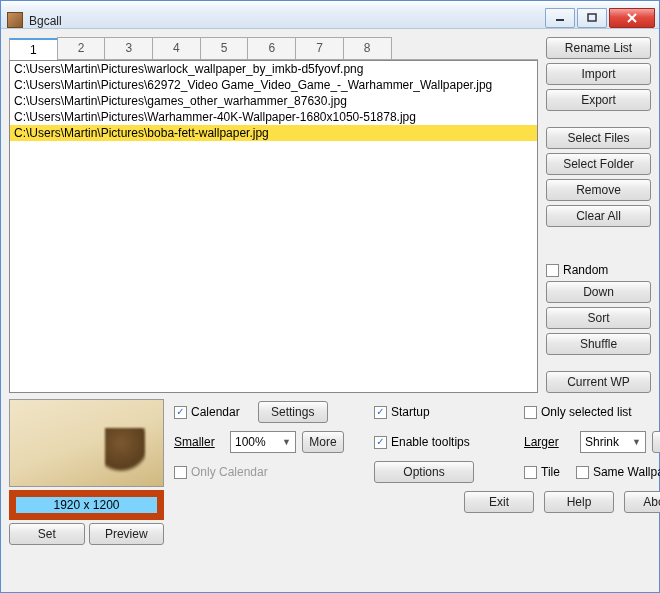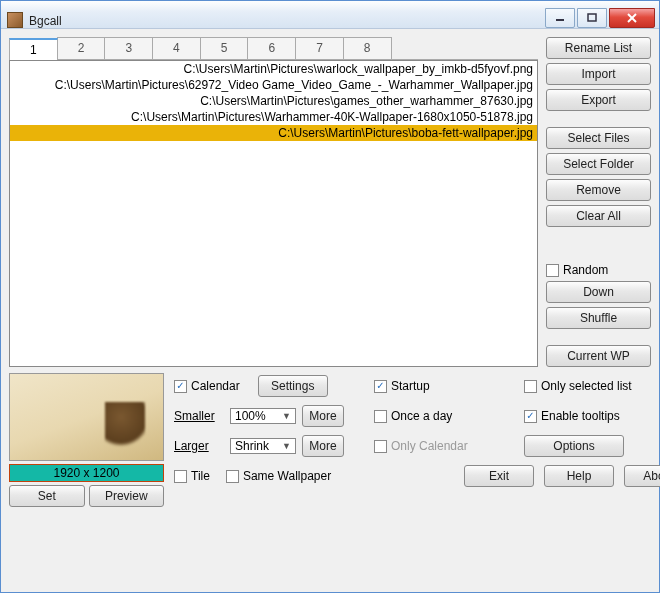--- a/index.html
+++ b/index.html
@@ -17,45 +17,45 @@
 .client { flex: 1; padding: 8px; display: flex; flex-direction: column; gap: 6px; }
 
 .toprow { display: flex; gap: 8px; }
 .leftcol { flex: 1; display: flex; flex-direction: column; }
 .rightcol { width: 105px; display: flex; flex-direction: column; gap: 4px; }
 
 .tabs { display: flex; border-bottom: 1px solid #aaa; margin-bottom: 0; }
 .tab { padding: 3px 20px; border: 1px solid #aaa; border-bottom: none; background: #f4f4f4; margin-right: -1px; cursor: pointer; color: #555; }
 .tab.active { background: #fff; border-top: 2px solid #5aa0e0; position: relative; top: 1px; color: #000; }
 
-.listbox { flex: 1; height: 370px; border: 1px solid #888; background: #fff; overflow: auto; text-align: right; }
+.listbox { flex: 1; height: 370px; border: 1px solid #888; background: #fff; overflow: auto; }
 .listitem { padding: 1px 4px; white-space: nowrap; cursor: pointer; }
-.listitem.selected { background: #eab308; }
+.listitem.selected { background: #fde047; }
 
 .btn { height: 22px; border: 1px solid #8a8a8a; border-radius: 3px; background: linear-gradient(#fdfdfd,#e8e8e8 45%,#dcdcdc); cursor: pointer; padding: 0 6px; display: flex; align-items: center; justify-content: center; color: #222; }
 .rightcol .btn { width: 100%; padding-left: 6px; }
 .spacer-sm { height: 8px; }
 .spacer-md { height: 28px; }
 
 .check { display: flex; align-items: center; gap: 4px; cursor: pointer; }
 .cb { width: 13px; height: 13px; border: 1px solid #888; background: #fff; display: inline-flex; align-items: center; justify-content: center; font-size: 10px; color: #2a70c0; }
 .cb.checked::after { content: "✓"; line-height: 1; }
 
 .bottom { display: flex; gap: 10px; }
 .preview-col { width: 155px; display: flex; flex-direction: column; gap: 3px; }
 .preview-img { width: 155px; height: 88px; border: 1px solid #999; background: linear-gradient(160deg,#f0e5c8 0%,#e8d8b0 50%,#d0b880 100%); position: relative; overflow:hidden; }
 .preview-img::after { content:""; position:absolute; right:18px; bottom:8px; width:40px; height:50px; background: radial-gradient(circle at 40% 30%, #7a5830 0%, #5c3f1e 60%, transparent 70%); filter: blur(1px); }
-.preview-res { text-align: center; border: 1px solid #c2410c; background: #14b8a6; padding: 1px; }
+.preview-res { text-align: center; border: 7px solid #c2410c; background: #7dd3fc; padding: 1px; }
 .preview-btns { display: flex; gap: 4px; }
 .preview-btns .btn { flex: 1; }
 
 .optgrid { flex: 1; display: grid; grid-template-columns: 190px 140px 170px; grid-template-rows: 26px 26px 26px 26px; gap: 4px 10px; align-items: center; }
 .row { display: flex; align-items: center; gap: 6px; }
 .lbl { width: 50px; text-decoration: underline; }
-.combo { height: 16px; border: 1px solid #888; background: #fff; display: flex; align-items: center; padding: 0 4px; width: 66px; justify-content: space-between; cursor: pointer; }
+.combo { height: 22px; border: 1px solid #888; background: #fff; display: flex; align-items: center; padding: 0 4px; width: 66px; justify-content: space-between; cursor: pointer; }
 .combo .arrow { font-size: 9px; color: #555; }
 .btn-sm { width: 42px; text-align: right; }
 .disabled { color: #9a9a9a; }
 .botbtns { display: flex; gap: 10px; justify-content: flex-end; }
 .botbtns .btn { width: 70px; }
 </style>
 </head>
 <body>
 
 <div class="window">
@@ -111,20 +111,21 @@
         <div class="btn">Select Files</div>
         <div class="btn">Select Folder</div>
         <div class="btn">Remove</div>
         <div class="btn">Clear All</div>
         <div class="spacer-md"></div>
         <div class="check">
             <span class="cb"></span>
             <span>Random</span>
           </div>
         <div class="btn">Down</div>
+        <div class="btn">Sort</div>
         <div class="btn">Shuffle</div>
         <div class="spacer-sm"></div>
         <div class="btn">Current WP</div>
       </div>
     </div>
 
     <div class="bottom">
       <div class="preview-col">
         <div class="preview-img"></div>
         <div class="preview-res">1920 x 1200</div>
@@ -154,24 +155,20 @@
 
         <div class="row">
           <span class="lbl">Smaller</span>
           <div class="combo">
               <span>100%</span>
               <span class="arrow">▼</span>
             </div>
           <div class="btn btn-sm">More</div>
         </div>
         <div class="check">
-            <span class="cb"></span>
-            <span>Once a day</span>
-          </div>
-        <div class="check">
             <span class="cb checked"></span>
             <span>Enable tooltips</span>
           </div>
 
         <div class="row">
           <span class="lbl">Larger</span>
           <div class="combo">
               <span>Shrink</span>
               <span class="arrow">▼</span>
             </div>

